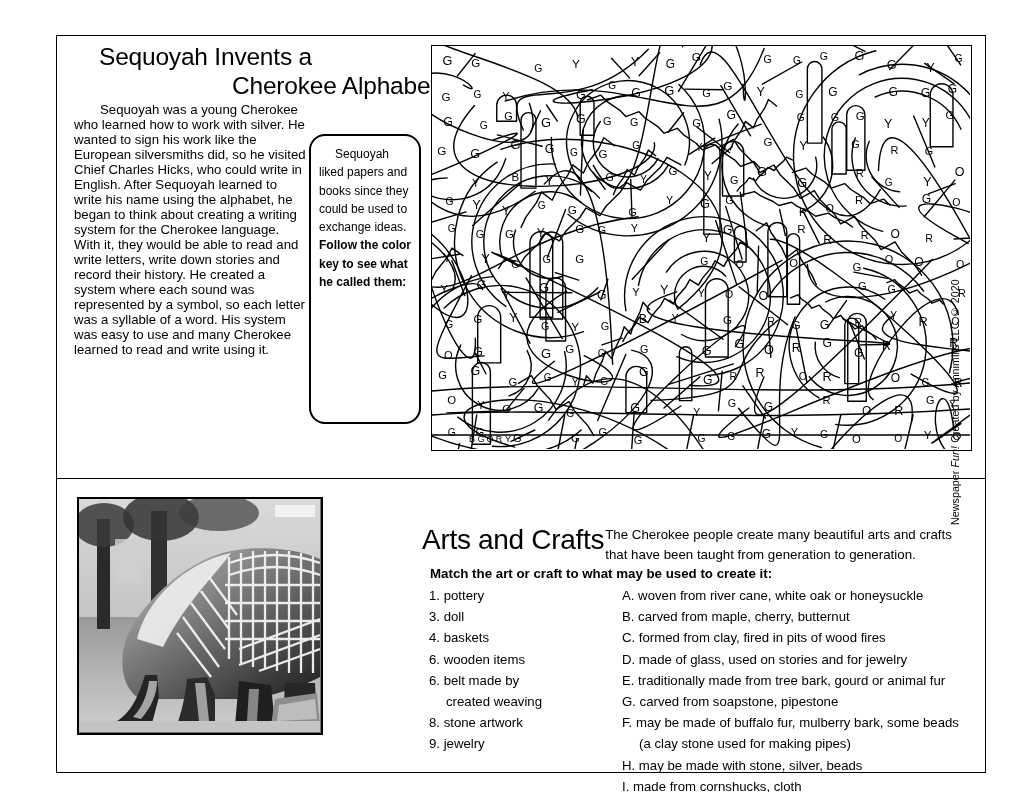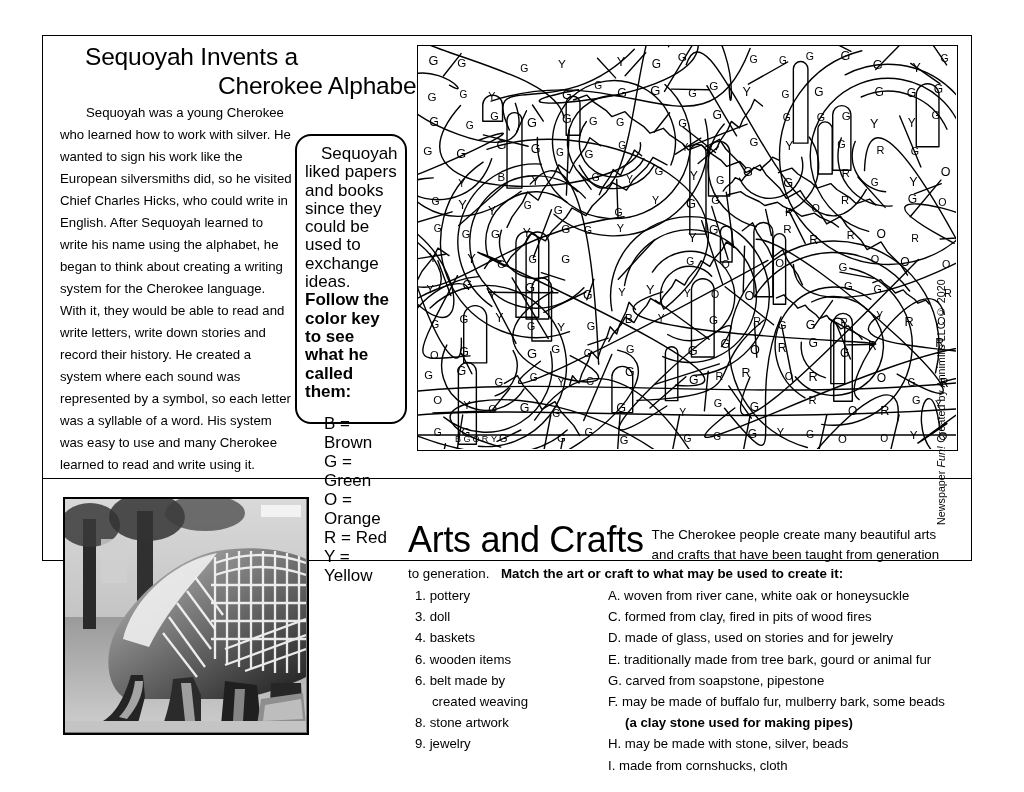--- a/index.html
+++ b/index.html
@@ -13,24 +13,24 @@
     height: 792px;
     font-family: "Liberation Sans", sans-serif;
     color: #000;
     overflow: hidden;
     position: relative;
   }
 
   
   #page-frame {
     position: absolute;
-    left: 42px;
+    left: 56px;
     top: 35px;
     width: 930px;
-    height: 526px;
+    height: 738px;
     border: 1.5px solid #000;
     box-sizing: border-box;
   }
 
   
   #top-section {
     position: absolute;
     left: 0; top: 0;
     width: 100%;
     height: 443px;
@@ -54,37 +54,37 @@
   #headline .hl-line1 { text-align: left; padding-left: 20px; }
   #headline .hl-line2 { text-align: right; padding-right: 2px; }
 
   
   #article {
     position: absolute;
     left: 17px;
     top: 66px;
     width: 232px;
     font-size: 13.2px;
-    line-height: 22px;
+    line-height: 15px;
     text-align: left;
     text-indent: 26px;
   }
 
   
   #keybox {
     position: absolute;
     left: 252px;
     top: 98px;
     width: 112px;
     height: 290px;
     border: 2px solid #000;
     border-radius: 16px;
     box-sizing: border-box;
     padding: 9px 8px 6px 8px;
-    font-size: 17px;
+    font-size: 12px;
     line-height: 18.3px;
   }
   #keybox .kb-intro { text-indent: 16px; }
   #keybox .kb-follow {
     font-weight: bold;
   }
   #keybox .kb-list {
     margin-top: 13px;
     padding-left: 19px;
     line-height: 19px;
@@ -128,24 +128,24 @@
   #photo svg { display: block; }
 
   
   #arts-head {
     position: absolute;
     left: 365px;
     top: 46px;
     width: 540px;
   }
   #arts-title {
-    font-size: 36px;
+    font-size: 28px;
     line-height: 30px;
     float: left;
-    margin-right: 8px;
+    margin-right: 1px;
     letter-spacing: -0.3px;
   }
   #arts-lead {
     font-size: 13.3px;
     line-height: 19.5px;
   }
   #arts-lead .bold { font-weight: bold; margin-left: 8px; }
 
   
   #list-left {
@@ -158,21 +158,21 @@
   }
   #list-left .indent { padding-left: 17px; }
   #list-right {
     position: absolute;
     left: 565px;
     top: 106px;
     width: 360px;
     font-size: 13.2px;
     line-height: 21.2px;
   }
-  #list-right .indent { padding-left: 17px; font-weight: bold; }
+  #list-right .indent { padding-left: 17px; }
 
   
   #credit {
     position: absolute;
     right: 4px;
     top: 46px;
     height: 240px;
     width: 16px;
     font-size: 10.6px;
     white-space: nowrap;
@@ -193,27 +193,20 @@
     <div id="headline">
       <div class="hl-line hl-line1">Sequoyah Invents a</div>
       <div class="hl-line hl-line2">Cherokee Alphabet</div>
     </div>
 
     <div id="article">Sequoyah was a young Cherokee who learned how to work with silver. He wanted to sign his work like the European silversmiths did, so he visited Chief Charles Hicks, who could write in English. After Sequoyah learned to write his name using the alphabet, he began to think about creating a writing system for the Cherokee language. With it, they would be able to read and write letters, write down stories and record their history. He created a system where each sound was represented by a symbol, so each letter was a syllable of a word. His system was easy to use and many Cherokee learned to read and write using it.</div>
 
     <div id="keybox">
       <div class="kb-intro">Sequoyah liked papers and books since they could be used to exchange ideas.</div>
       <div class="kb-follow">Follow the color key to see what he called them:</div>
-      <div class="kb-list">
-        <div>B = Brown</div>
-        <div>G = Green</div>
-        <div>O = Orange</div>
-        <div>R = Red</div>
-        <div>Y = Yellow</div>
-      </div>
     </div>
 
     <div id="puzzle">
       <svg id="puzzle-svg" width="538" height="403" viewBox="0 0 538 403" xmlns="http://www.w3.org/2000/svg">
         <rect x="0" y="0" width="538" height="403" fill="#ffffff"></rect>
         <g id="puzzle-lines" fill="none" stroke="#000000" stroke-width="1.4" stroke-linejoin="round" stroke-linecap="round">
             <path d="M73.1 55.1 C211.9 10.1 285.6 123.1 332.1 2.4"></path>
             <path d="M428.3 298.9 C576.6 296.6 94.0 292.6 244.8 245.9"></path>
             <path d="M134.7 245.2 C-1.6 325.6 264.6 366.1 152.1 309.7"></path>
             <path d="M206.1 170.8 C78.5 185.3 26.4 267.7 -18.6 232.9"></path>
@@ -707,20 +700,21 @@
       <div>4. baskets</div>
       <div>6. wooden items</div>
       <div>6. belt made by</div>
       <div class="indent">created weaving</div>
       <div>8. stone artwork</div>
       <div>9. jewelry</div>
     </div>
 
     <div id="list-right">
       <div>A. woven from river cane, white oak or honeysuckle</div>
+      <div>B. carved from maple, cherry, butternut</div>
       <div>C. formed from clay, fired in pits of wood fires</div>
       <div>D. made of glass, used on stories and for jewelry</div>
       <div>E. traditionally made from tree bark, gourd or animal fur</div>
       <div>G. carved from soapstone, pipestone</div>
       <div>F. may be made of buffalo fur, mulberry bark, some beads</div>
       <div class="indent">(a clay stone used for making pipes)</div>
       <div>H. may be made with stone, silver, beads</div>
       <div>I. made from cornshucks, cloth</div>
     </div>
 

